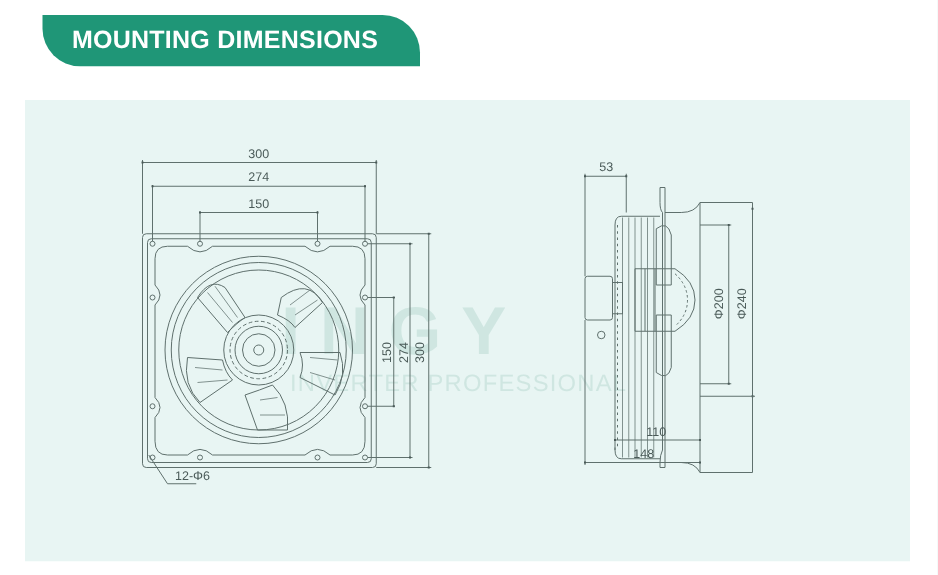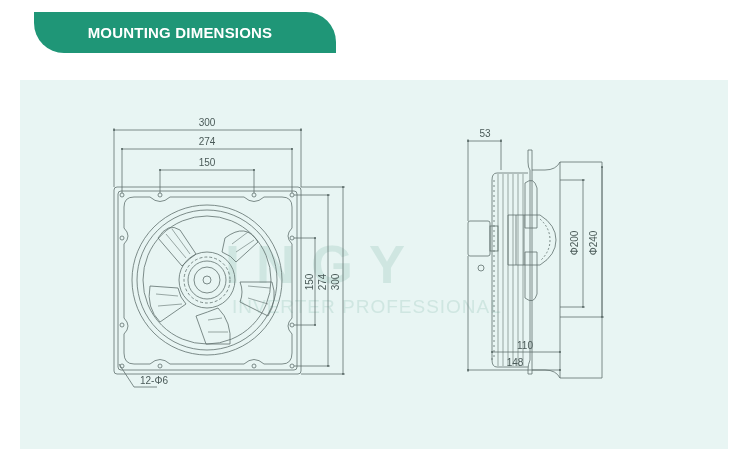--- a/index.html
+++ b/index.html
@@ -1,18 +1,18 @@
 <!DOCTYPE html>
 <html><head>
 <meta charset="utf-8">
 <style>
   html, body { margin:0; padding:0; }
   body { width:750px; height:460px; background:#ffffff; position:relative; overflow:hidden; font-family:"Liberation Sans", sans-serif; }
   .banner { position:absolute; left:34px; top:12px; width:302px; height:41px; background:#1f9677; border-radius:0 30px 0 30px; }
-  .banner-title { position:absolute; left:0; right:0; top:0; height:41px; line-height:41px; text-align:center; color:#ffffff; font-size:15px; font-weight:bold; letter-spacing:0.2px; padding-right:10px; }
+  .banner-title { position:absolute; left:0; right:0; top:0; height:41px; line-height:41px; text-align:center; color:#ffffff; font-size:20px; font-weight:bold; letter-spacing:0.2px; padding-right:10px; }
   .panel { position:absolute; left:20px; top:80px; width:708px; height:369px; background:#e8f5f3; }
   svg.drawing { position:absolute; left:0; top:0; }
   .dim { font-family:"Liberation Sans", sans-serif; font-size:10px; fill:#4a5a58; }
   .wm { font-family:"Liberation Sans", sans-serif; fill:#cfe6e1; }
 </style>
 </head>
 <body>
 
 <div class="banner">
   <div class="banner-title">MOUNTING DIMENSIONS</div>

